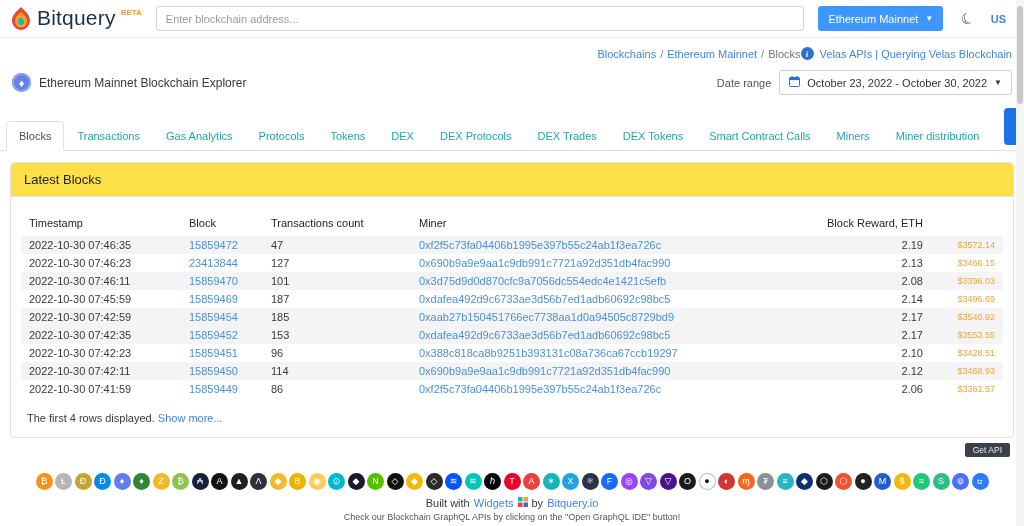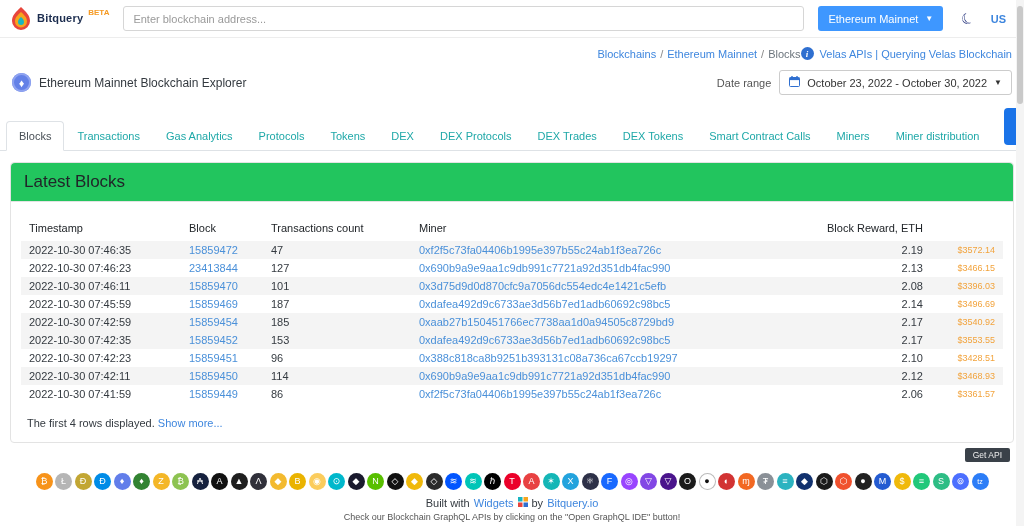--- a/index.html
+++ b/index.html
@@ -3,21 +3,21 @@
 <meta charset="utf-8">
 <style>
   *{margin:0;padding:0;box-sizing:border-box}
   html,body{width:1024px;height:526px;overflow:hidden}
   body{font-family:"Liberation Sans",sans-serif;background:#fff;color:#333;position:relative;font-size:11px}
   a{text-decoration:none;cursor:pointer}
 
   
   .navbar{display:flex;align-items:center;height:38px;padding:0 10px;background:#fff;border-bottom:1px solid #ededed}
   .brand{display:flex;align-items:flex-start;gap:5px;cursor:pointer}
-  .brand-name{font-size:11px;font-weight:bold;color:#1c2d4f;letter-spacing:.2px;line-height:24px}
+  .brand-name{font-size:21px;font-weight:normal;color:#1c2d4f;letter-spacing:.2px;line-height:24px}
   .beta{font-size:8px;color:#f59a23;font-weight:bold;margin-top:2px}
   .search{flex:1;margin:0 14px;height:25px;border:1px solid #d6d6d6;border-radius:3px;padding:0 9px;font-size:11px;color:#333;font-family:"Liberation Sans",sans-serif;outline:none}
   .search::placeholder{color:#9a9a9a}
   .net-btn{background:#3e97ff;color:#fff;font-size:11px;border:none;border-radius:3px;height:25px;padding:0 10px;display:flex;align-items:center;gap:7px;cursor:pointer;font-family:inherit}
   .caret{font-size:8px;line-height:1}
   .moon{color:#27357e;font-size:15px;margin:0 16px 0 18px;transform:rotate(-25deg);cursor:pointer}
   .lang{color:#3e86de;font-size:11px;font-weight:bold;margin-right:8px;cursor:pointer}
 
   
   .subbar{display:flex;justify-content:flex-end;align-items:center;padding:9px 12px 5px}
@@ -37,21 +37,21 @@
   .cal-ic{display:inline-block}
 
   
   .tabs{display:flex;align-items:flex-end;padding:0 6px;border-bottom:1px solid #dee2e6;margin-top:4px}
   .tab{font-size:11px;color:#1fa8a8;padding:8px 12px;border:1px solid transparent;border-radius:4px 4px 0 0;margin-bottom:-1px;cursor:pointer;white-space:nowrap}
   .tab.active{color:#495057;background:#fff;border-color:#dee2e6 #dee2e6 #fff}
   .dex-trade{margin:0 0 5px 12px;background:#1a73e8;color:#fff;font-size:11px;padding:6px 15px 7px;border-radius:4px;position:relative;border:none;cursor:pointer;font-family:inherit}
 
   
   .card{margin:11px 10px 0;border:1px solid #e3e3e3;border-radius:4px;background:#fff}
-  .card-header{padding:9px 13px;background:#22c55e;border-bottom:1px solid #e3e3e3;font-size:17px;color:#212529;border-radius:4px 4px 0 0}
+  .card-header{padding:9px 13px;background:#fde047;border-bottom:1px solid #e3e3e3;font-size:13px;color:#212529;border-radius:4px 4px 0 0}
   .card-body{padding:14px 10px 0}
   table{width:100%;border-collapse:collapse;font-size:11px;table-layout:fixed}
   th{font-weight:normal;text-align:left;padding:6px 8px 7px;color:#212529;white-space:nowrap}
   th.num{text-align:right}
   td{padding:3px 8px;color:#343a40;white-space:nowrap;overflow:hidden}
   tr.striped{background:#f4f4f4}
   td a{color:#4a90d9}
   td.reward{text-align:right}
   td.usd{text-align:right;color:#f2a33c;font-size:9px}
   .col-ts{width:160px}.col-blk{width:82px}.col-txc{width:148px}.col-rw{width:238px}.col-usd{width:72px}

